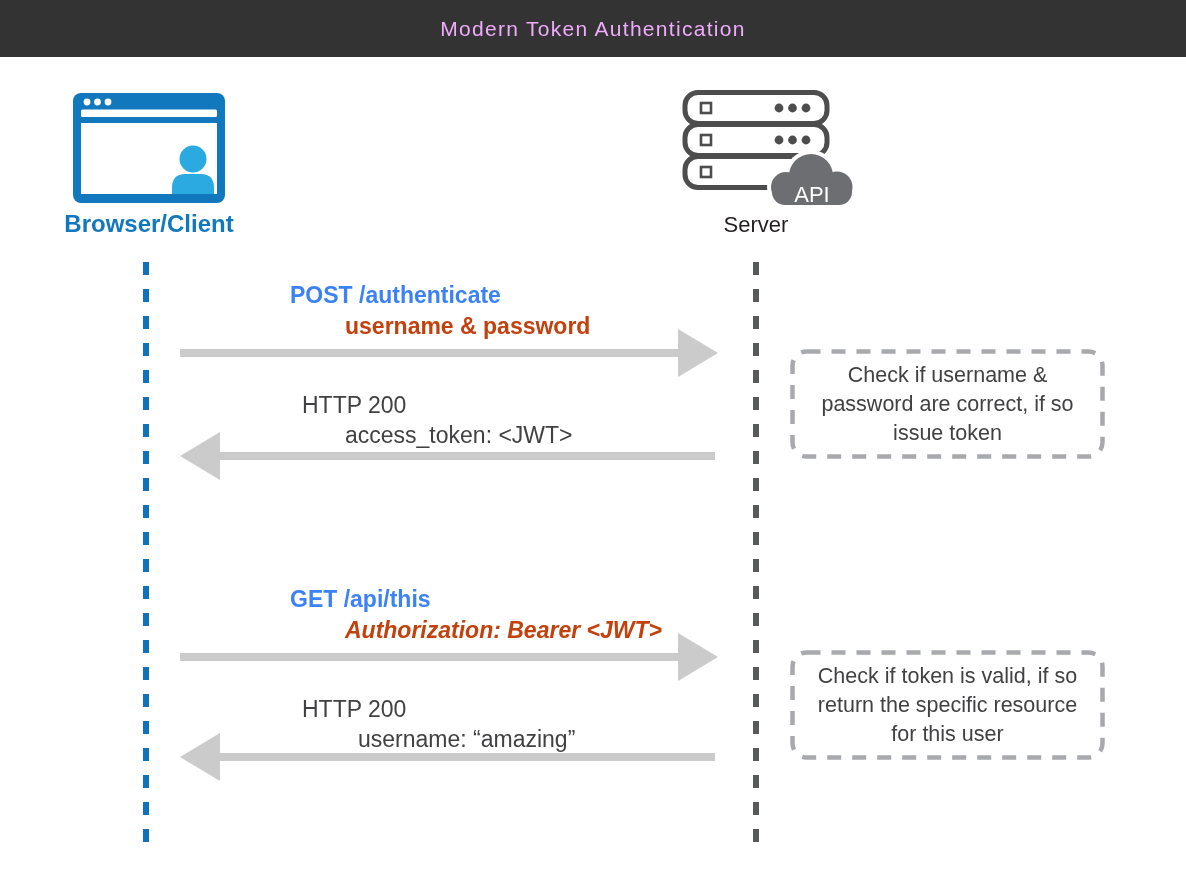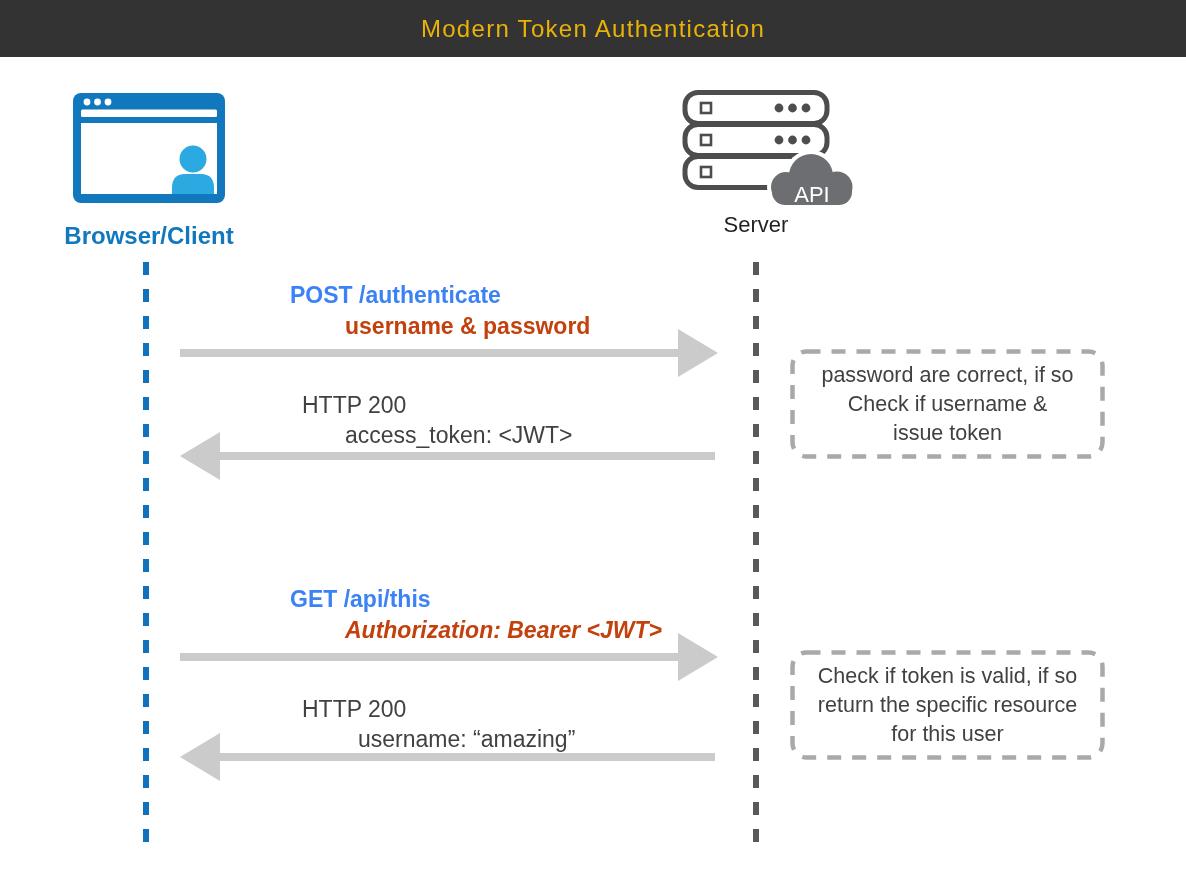--- a/index.html
+++ b/index.html
@@ -5,27 +5,27 @@
   html,body{margin:0;padding:0;background:#fff;}
   .canvas{
     position:relative;width:1186px;height:885px;background:#ffffff;overflow:hidden;
     font-family:"Liberation Sans", sans-serif;
   }
   
   .titlebar{
     position:absolute;left:0;top:0;width:1186px;height:57px;background:#333333;
     display:flex;align-items:center;justify-content:center;
   }
-  .titlebar span{color:#eab308;font-size:24px;font-weight:500;letter-spacing:1.3px;}
+  .titlebar span{color:#f0abfc;font-size:21px;font-weight:500;letter-spacing:1.3px;}
   
   .actor-icon{position:absolute;}
   .browser-svg{left:73px;top:93px;}
   .server-svg{left:680px;top:88px;}
   .actor-label{position:absolute;text-align:center;font-weight:600;}
-  .client-label{left:45px;top:210px;width:208px;font-size:24px;color:#1278BE;margin-top:12px;}
+  .client-label{left:45px;top:210px;width:208px;font-size:24px;color:#1278BE;}
   .server-label{left:680px;top:212px;width:152px;font-size:22px;color:#231F20;font-weight:500;}
   
   .lifeline{position:absolute;top:262px;width:6px;height:588px;}
   .lifeline.client{
     left:143px;
     background:repeating-linear-gradient(to bottom,#1072BC 0 13px,transparent 13px 27px);
   }
   .lifeline.server{
     left:753px;
     background:repeating-linear-gradient(to bottom,#58595B 0 13px,transparent 13px 27px);
@@ -138,22 +138,22 @@
       <div class="head"></div>
       <div class="shaft"></div>
     </div>
   </div>
 
   <div class="note" style="top:349px;">
     <svg class="border" width="315" height="110" viewBox="0 0 315 110">
       <rect x="2.5" y="2.5" width="310" height="105" rx="14" fill="none" stroke="#A7A9AC" stroke-width="4.5" stroke-dasharray="14 11"></rect>
     </svg>
     <div class="note-lines">
+      <div>Check if username &amp;</div>
       <div>password are correct, if so</div>
-      <div>Check if username &amp;</div>
       <div>issue token</div>
     </div>
   </div>
 
   <div class="req">
     <div class="msg-title" style="left:290px;top:586px;">GET /api/this</div>
     <div class="msg-detail" style="left:345px;top:617px;font-style:italic;">Authorization: Bearer &lt;JWT&gt;</div>
     <div class="arrow right" style="top:633px;">
       <div class="shaft"></div>
       <div class="head"></div>

